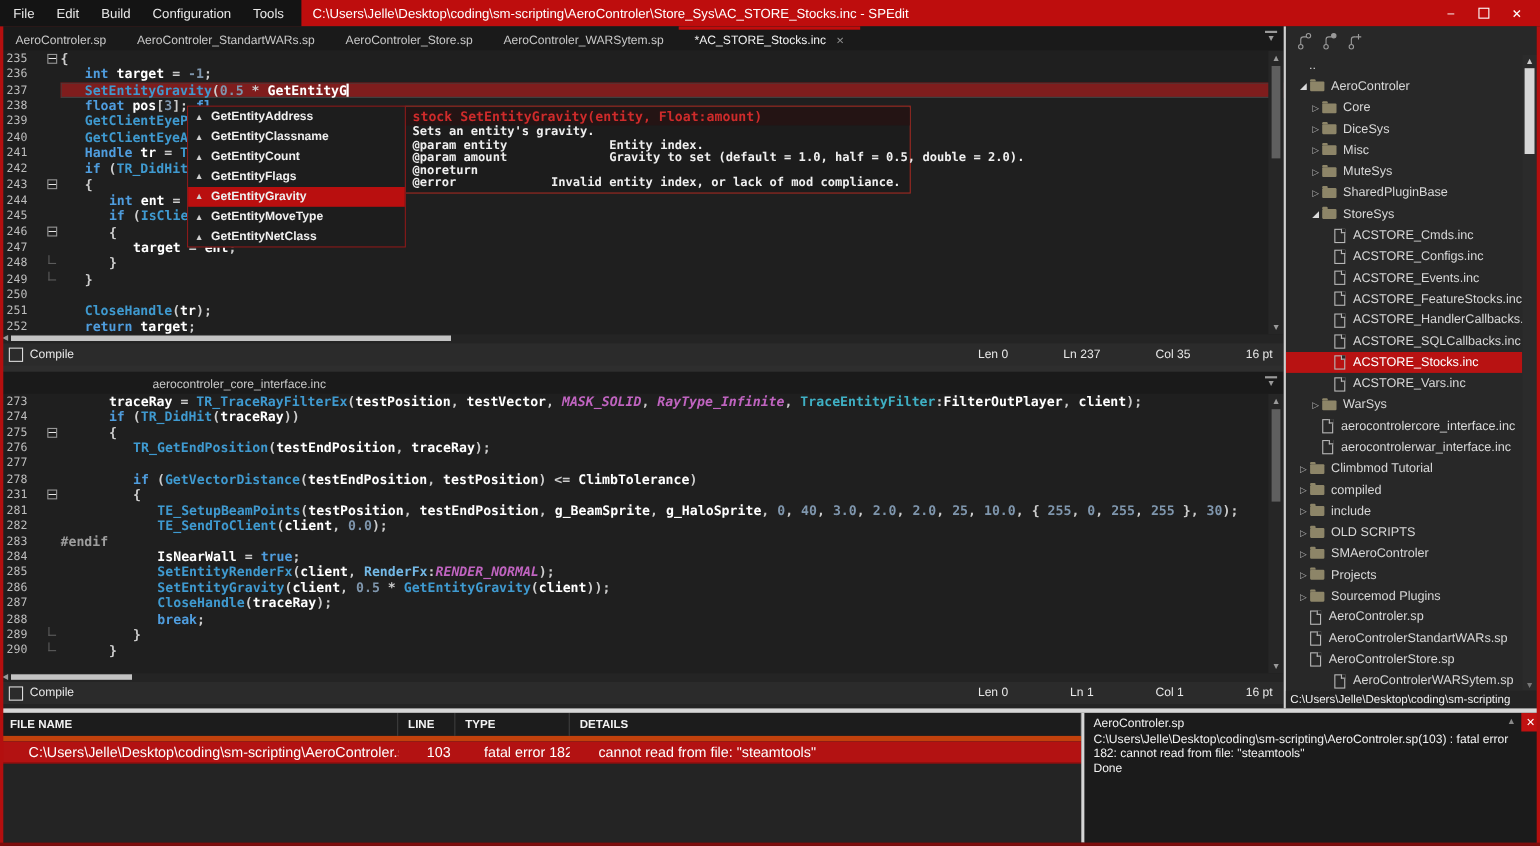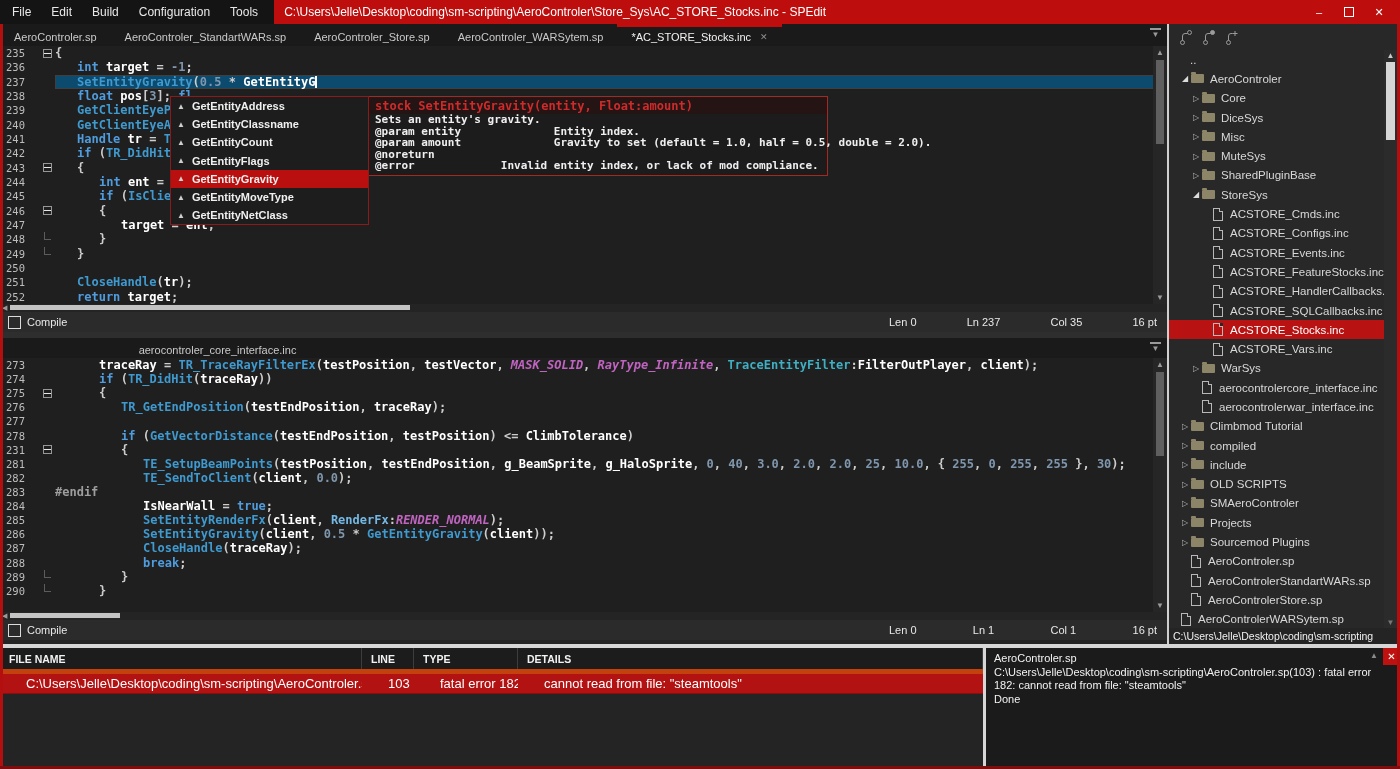--- a/index.html
+++ b/index.html
@@ -36,21 +36,21 @@
   .cl{display:flex;align-items:center;}
   .e1 .cl{height:14.33px;line-height:14.33px;}
   .e2 .cl{height:14.11px;line-height:14.11px;}
   .ln{flex:none;width:34px;padding-left:6px;font:400 10.5px "DejaVu Sans Mono",monospace;color:#bdbdbd;}
   .fold{width:15px;flex:none;display:flex;align-items:center;justify-content:center;position:relative;}
   .fold.f-mid::before{content:"";position:absolute;left:7px;top:0;bottom:0;width:1px;background:#5c5c5c;}
   .fold.f-start::before{content:"";width:7px;height:7px;border:1px solid #979797;
         background:linear-gradient(#1f1f1f 3px,#e8e8e8 3px,#e8e8e8 4px,#1f1f1f 4px);}
   .fold.f-end::before{content:"";width:6px;height:7px;border-left:1px solid #5c5c5c;border-bottom:1px solid #5c5c5c;margin-bottom:6px;}
   .code{flex:1;white-space:pre;font:700 12px "DejaVu Sans Mono",monospace;color:#cdcdcd;overflow:hidden;}
-  .cl.cur .code{background:#0c4a6e;box-shadow:inset 0 0 0 1px #3f3f3f;}
+  .cl.cur .code{background:#7f1d1d;box-shadow:inset 0 0 0 1px #3f3f3f;}
   .tk-kw{color:#4f9dde;}
   .tk-fn{color:#3f9ad0;}
   .tk-var{color:#ffffff;}
   .tk-num{color:#7f96ad;}
   .tk-const{color:#c064c0;font-style:italic;}
   .tk-tag{color:#74b9e6;}
   .tk-teal{color:#3fb0c4;}
   .tk-pp{color:#9e9e9e;}
   .tk-pl{color:#cdcdcd;}
   .caret{display:inline-block;width:2px;height:12px;background:#ffffff;vertical-align:-2px;}
@@ -586,21 +586,21 @@
           <span class="tr-label">AeroControler.sp</span>
         </div>
         <div class="tree-item" style="padding-left: 22px;">
           <span class="file-ic"></span>
           <span class="tr-label">AeroControlerStandartWARs.sp</span>
         </div>
         <div class="tree-item" style="padding-left: 22px;">
           <span class="file-ic"></span>
           <span class="tr-label">AeroControlerStore.sp</span>
         </div>
-        <div class="tree-item" style="padding-left: 12px;">
+        <div class="tree-item" style="padding-left: 27px; margin-left: 17px;">
           <span class="file-ic"></span>
           <span class="tr-label">AeroControlerWARSytem.sp</span>
         </div>
       </div>
     <div id="side-scroll">
       <span class="up">▲</span>
       <span class="thumb"></span>
       <span class="dn">▼</span>
     </div>
     <div id="side-path">C:\Users\Jelle\Desktop\coding\sm-scripting</div>

